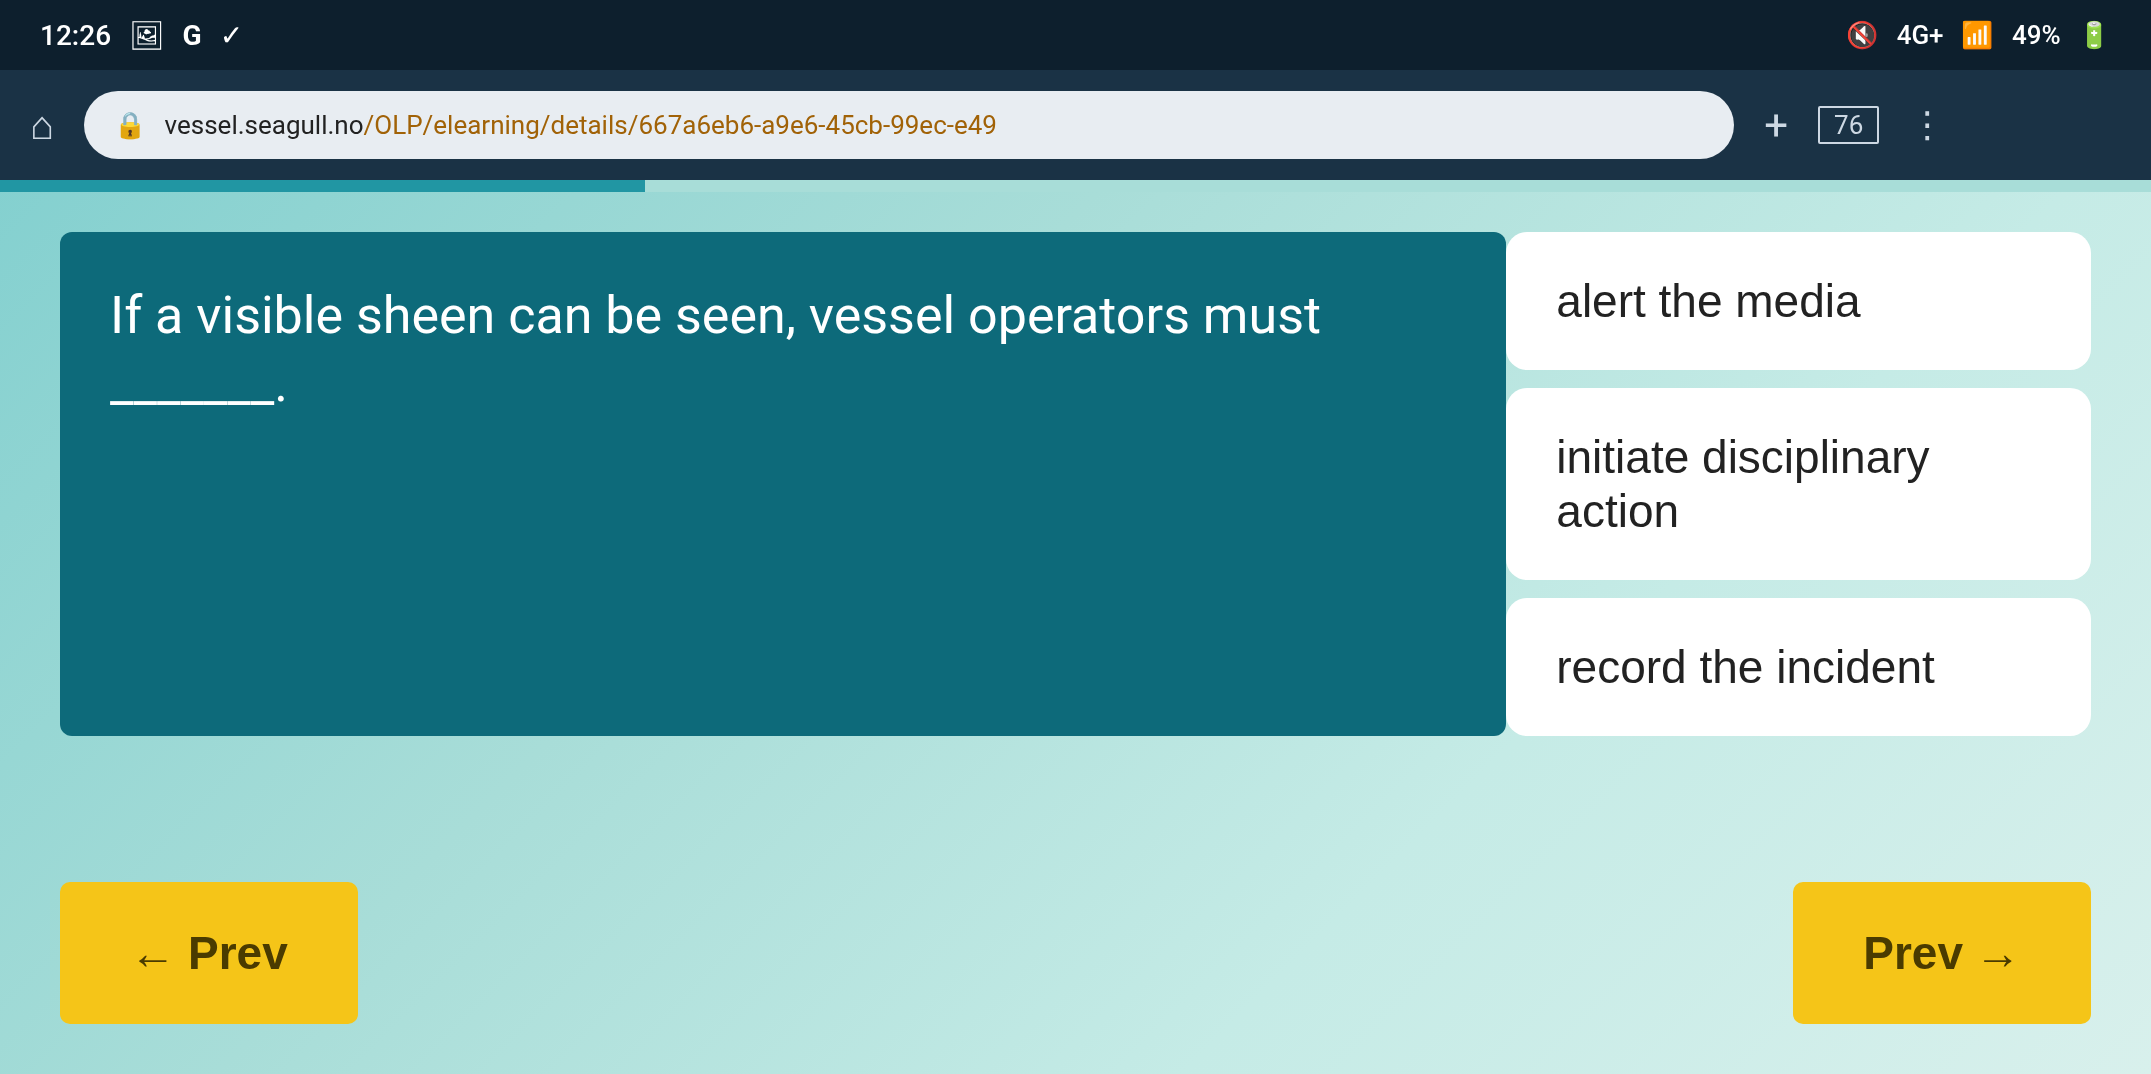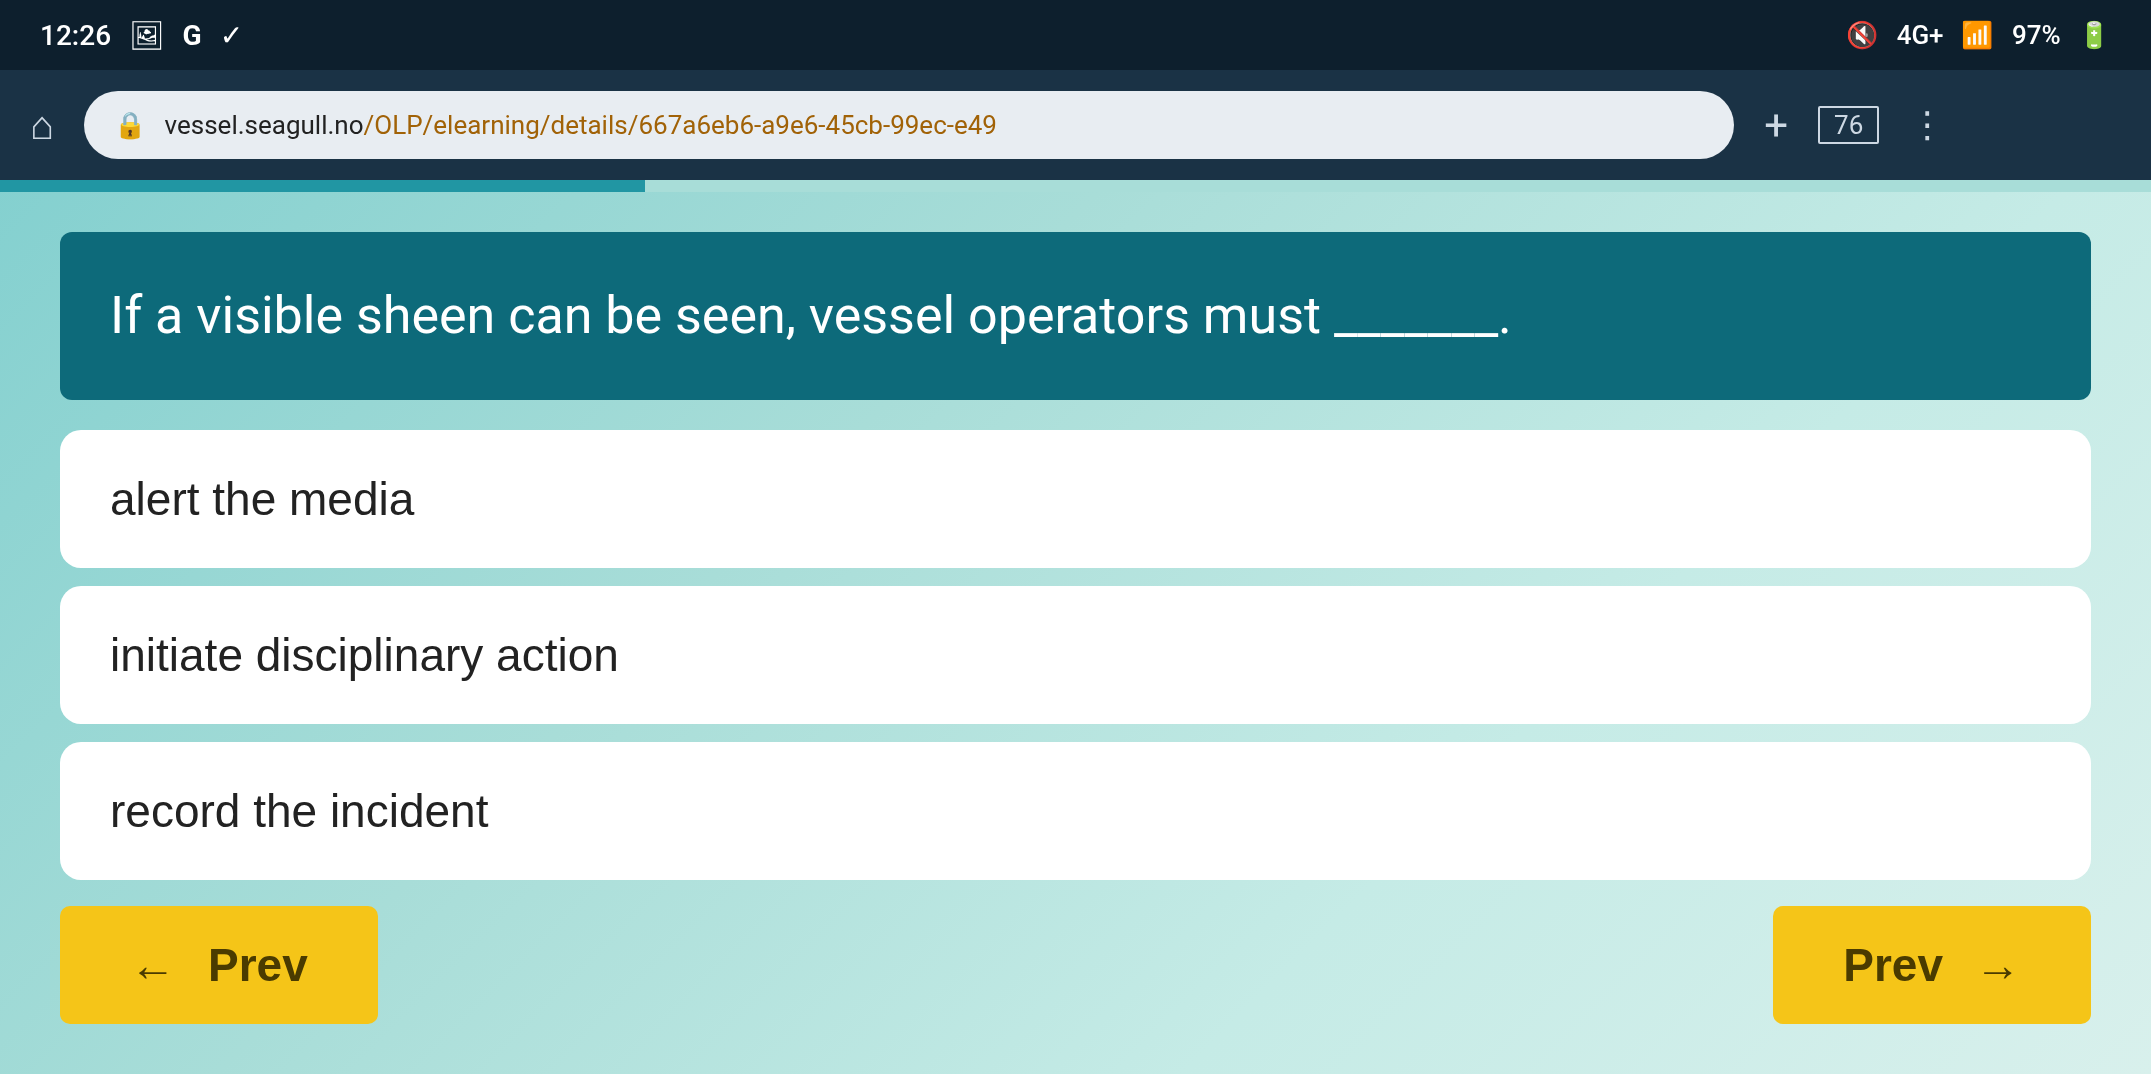--- a/index.html
+++ b/index.html
@@ -110,21 +110,21 @@
     .progress-bar-fill {
       height: 100%;
       background: #2196a3;
       width: 30%;
     }
 
     
     .main-content {
       padding: 40px 60px;
       display: flex;
-      flex-direction: column;
+      flex-direction: row;
       gap: 0;
     }
 
     
     .question-box {
       background: #0d6a7a;
       border-radius: 12px;
       padding: 50px 50px;
       margin-bottom: 30px;
     }
@@ -166,48 +166,48 @@
       padding: 0 60px;
       display: flex;
       justify-content: space-between;
       align-items: center;
     }
 
     .nav-btn {
       background: #f5c518;
       border: none;
       border-radius: 10px;
-      padding: 32px 70px;
+      padding: 44px 70px;
       font-size: 46px;
       font-weight: 600;
       color: #4a3b00;
       cursor: pointer;
       display: flex;
       align-items: center;
-      gap: 32px;
+      gap: 12px;
     }
 
     .arrow-left::before { content: '←'; }
     .arrow-right::before { content: '→'; }
   </style>
 </head>
 <body>
 
 <div class="status-bar">
   <div class="status-left">
     <span>12:26</span>
     <span>🖼</span>
     <span style="font-weight:700;font-size:28px;">G</span>
     <span>✓</span>
   </div>
   <div class="status-right">
     <span>🔇</span>
     <span>4G+</span>
     <span>📶</span>
-    <span>97%</span>
+    <span>49%</span>
     <span>🔋</span>
   </div>
 </div>
 
 <div class="url-bar-container">
   <div class="home-icon-wrap">⌂</div>
   <div class="url-bar">
     <span class="url-lock-icon">🔒</span>
     <span class="url-text">
       <span>vessel.seagull.no</span><span class="dim">/OLP/elearning/details/667a6eb6-a9e6-45cb-99ec-e49</span>

